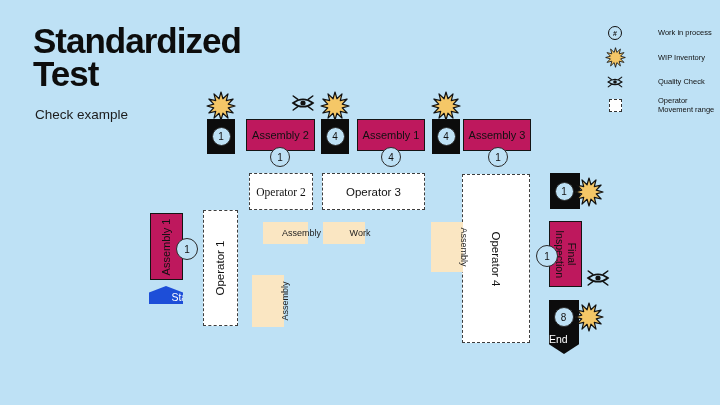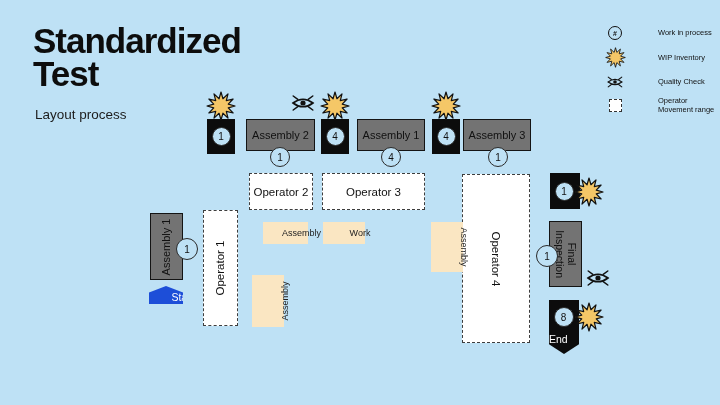--- a/index.html
+++ b/index.html
@@ -63,21 +63,21 @@
     font-size: 7px; font-weight: bold; color: #111;
   }
   .legend-dashed {
     width: 13px; height: 13px;
     border: 1.2px dashed #333;
     background: #fff;
   }
 
   
   .box {
-    background: #737373;
+    background: #be185d;
     border: 1.5px solid #141414;
     display: flex; align-items: center; justify-content: center;
     font-size: 11px; color: #111;
   }
   .dashed-box {
     background: #fff;
     border: 1.6px dashed #3d3d3d;
     display: flex; align-items: center; justify-content: center;
     font-size: 11.5px; color: #111;
   }
@@ -146,21 +146,21 @@
     </g>
   </defs>
 </svg>
 
 <div class="canvas">
 
   <h1 class="abs title">
     <span>Standardized</span><br>
     <span>Test</span>
   </h1>
-  <div class="abs subtitle">Layout process</div>
+  <div class="abs subtitle">Check example</div>
 
   <div class="abs legend">
     <div class="legend-row">
       <span class="legend-icon">
         <span class="legend-circle">#</span>
       </span>
       <span class="legend-label">Work in process</span>
     </div>
     <div class="legend-row">
       <span class="legend-icon">
@@ -220,21 +220,21 @@
         <use href="#starburst"></use>
       </svg>
     <div class="circle" style="left:4.5px;top:7.5px;width:19px;height:19px;">4</div>
   </div>
 
   <div class="abs box" style="left:463px;top:119px;width:68px;height:32px;">
     <span>Assembly 3</span>
   </div>
   <div class="abs circle" style="left:488px;top:147px;width:20px;height:20px;">1</div>
 
-  <div class="abs dashed-box" style="left:249px;top:173px;width:64px;height:37px;">
+  <div class="abs dashed-box" style="left:249px;top:173px;width:64px;height:37px;font-family:Liberation Serif, serif;">
     <span>Operator 2</span>
   </div>
 
   <div class="abs dashed-box" style="left:322px;top:173px;width:103px;height:37px;">
     <span>Operator 3</span>
   </div>
 
   <div class="abs dashed-box" style="left:203px;top:210px;width:35px;height:116px;">
     <span class="vtext-up">Operator 1</span>
   </div>

